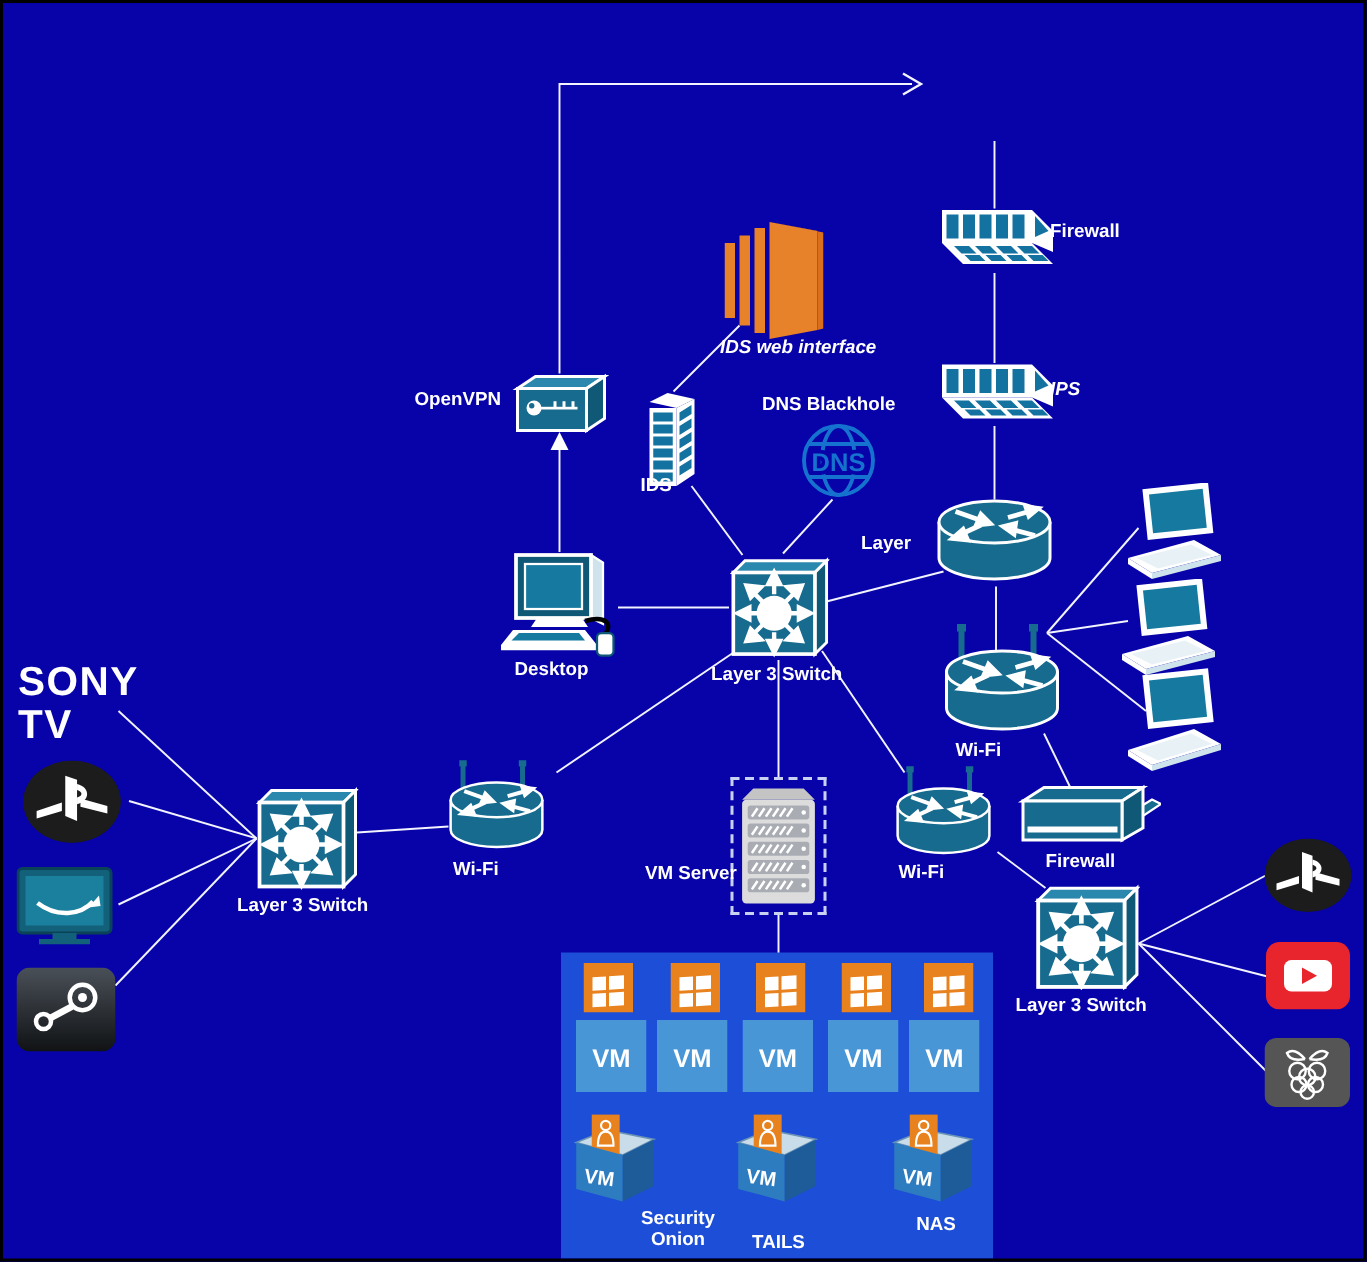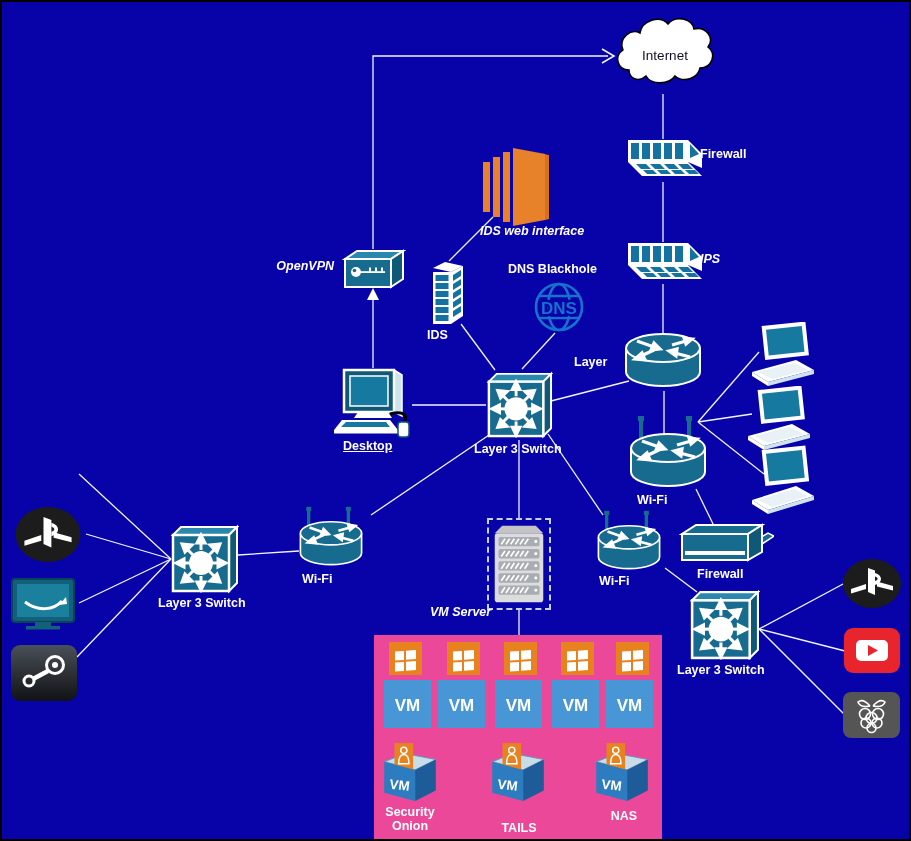--- a/index.html
+++ b/index.html
@@ -2,23 +2,23 @@
 <html><head>
 <meta charset="utf-8">
 <style>
   html,body{margin:0;padding:0;background:#000;}
   .stage{position:relative;width:911px;height:841px;background:#0703A8;border:2px solid #000;box-sizing:border-box;overflow:hidden;font-family:"Liberation Sans",sans-serif;}
   .wires{position:absolute;left:0;top:0;width:911px;height:841px;pointer-events:none;}
   .node{position:absolute;}
   .node svg{display:block;width:100%;height:100%;}
   .lbl{position:absolute;color:#fff;font:700 12.5px "Liberation Sans",sans-serif;white-space:nowrap;}
   .lbl.center{text-align:left;}
-  .lbl.right{text-align:right;font-style:italic;}
+  .lbl.right{text-align:right;}
   .sony{position:absolute;left:10px;top:438px;width:92px;color:#fff;font:600 27px "Liberation Sans",sans-serif;line-height:29px;letter-spacing:1px;}
-  .panel{position:absolute;left:372px;top:633px;width:288px;height:204px;background:#ec4899;}
+  .panel{position:absolute;left:372px;top:633px;width:288px;height:204px;background:#1d4ed8;}
   .pitem{position:absolute;}
   .pitem svg{display:block;width:100%;height:100%;}
   .plbl{position:absolute;color:#fff;font:700 12.5px "Liberation Sans",sans-serif;text-align:center;line-height:14px;}
   .vmserver{position:absolute;left:485px;top:516px;width:64px;height:92px;border:2px dashed #c9d1f2;box-sizing:border-box;padding:2px;}
 </style>
 </head>
 <body>
 
 <div class="stage">
 
@@ -50,26 +50,20 @@
       <line x1="169" y1="557" x2="84" y2="532"></line>
       <line x1="169" y1="557" x2="77" y2="601"></line>
       <line x1="169" y1="557" x2="75" y2="655"></line>
       <line x1="371" y1="366" x2="371" y2="296"></line>
       <polyline points="371,247 371,54 606,54"></polyline>
       <path d="M600 47 L612 54 L600 61" stroke-width="1.6"></path>
     </g>
     <polygon points="371,286 365,298 377,298" fill="#fff"></polygon>
   </svg>
 
-  <div class="node" style="left:605px;top:10px;width:115px;height:84px;">
-    <svg viewBox="0 0 115 84">
-      <path d="M22,58 C10,58 7,44 16,38 C11,26 24,16 33,21 C35,8 53,3 61,12 C68,3 85,6 87,17 C99,14 108,26 101,35 C110,42 105,56 93,56 C91,67 76,71 68,64 C62,73 44,73 39,64 C31,71 22,66 22,58 Z" fill="#fff" stroke="#000" stroke-width="1.5"></path>
-      <text x="58" y="48" text-anchor="middle" font-size="13.5" fill="#10102a" font-family="Liberation Sans, sans-serif">Internet</text>
-    </svg>
-  </div>
 
   <div class="node" style="left:624px;top:136px;width:78px;height:42px;">
     <svg viewBox="0 0 78 42">
       <polygon points="62,2 76,16 76,30 62,24" fill="#fff"></polygon>
       <polygon points="64,6 73,16 64,20" fill="#1372A0"></polygon>
       <rect x="2" y="2" width="60" height="22" fill="#fff"></rect>
       <rect x="5" y="5" width="8" height="16" fill="#1372A0"></rect>
       <rect x="16" y="5" width="8" height="16" fill="#1372A0"></rect>
       <rect x="27" y="5" width="8" height="16" fill="#1372A0"></rect>
       <rect x="38" y="5" width="8" height="16" fill="#1372A0"></rect>
@@ -296,21 +290,21 @@
       <rect x="12" y="4" width="50" height="42" fill="#0F5876" stroke="#fff" stroke-width="2.5"></rect>
       <rect x="18" y="10" width="38" height="30" fill="#1579A0" stroke="#fff" stroke-width="1.5"></rect>
       <path d="M58 48 C72 44 76 50 72 56" stroke="#000" stroke-width="3" fill="none"></path>
       <polygon points="26,46 56,46 60,52 22,52" fill="#fff"></polygon>
       <polygon points="10,54 58,54 66,64 2,64" fill="#fff"></polygon>
       <polygon points="14,56 54,56 58,61 9,61" fill="#1579A0"></polygon>
       <rect x="2" y="64" width="64" height="3.5" fill="#fff"></rect>
       <rect x="66" y="56" width="11" height="15" rx="3" fill="#fff" stroke="#0F5876" stroke-width="1.5"></rect>
     </svg>
   </div>
-  <div class="lbl center" style="left:341px;top:437px;width:60px;text-decoration:underline;">Desktop</div>
+  <div class="lbl center" style="left:341px;top:437px;width:60px;">Desktop</div>
 
   <div class="node" style="left:337px;top:247px;width:67px;height:42px;">
     <svg viewBox="0 0 67 42">
       <polygon points="6,10 52,10 64,2 18,2" fill="#2A87AD" stroke="#fff" stroke-width="2"></polygon>
       <polygon points="52,10 64,2 64,30 52,38" fill="#0F5876" stroke="#fff" stroke-width="2"></polygon>
       <rect x="6" y="10" width="46" height="28" fill="#166B8E" stroke="#fff" stroke-width="2"></rect>
       <circle cx="17" cy="23" r="5" fill="#fff"></circle>
       <circle cx="15.5" cy="21.5" r="1.8" fill="#166B8E"></circle>
       <rect x="21" y="22.2" width="25" height="1.8" fill="#fff"></rect>
       <rect x="30" y="18.5" width="2" height="4" fill="#fff"></rect>
@@ -331,21 +325,21 @@
       <polygon points="24,53 32,48 32,54 24,59" fill="#1372A0"></polygon>
       <rect x="4" y="14" width="18" height="52" fill="#fff"></rect>
       <rect x="6.5" y="17" width="13" height="6" fill="#1372A0"></rect>
       <rect x="6.5" y="25" width="13" height="6" fill="#1372A0"></rect>
       <rect x="6.5" y="33" width="13" height="6" fill="#1372A0"></rect>
       <rect x="6.5" y="41" width="13" height="6" fill="#1372A0"></rect>
       <rect x="6.5" y="49" width="13" height="6" fill="#1372A0"></rect>
       <rect x="6.5" y="57" width="13" height="6" fill="#1372A0"></rect>
     </svg>
   </div>
-  <div class="lbl center" style="left:425px;top:326px;width:40px;">IDS</div>
+  <div class="lbl center" style="left:425px;top:314px;width:40px;">IDS</div>
 
   <div class="node" style="left:481px;top:146px;width:66px;height:78px;">
     <svg viewBox="0 0 66 78">
       <rect x="0" y="14" width="7" height="50" fill="#E8822A"></rect>
       <rect x="10" y="9" width="7" height="60" fill="#E8822A"></rect>
       <rect x="20" y="4" width="7" height="70" fill="#E8822A"></rect>
       <polygon points="30,0 62,6 62,72 30,78" fill="#E8822A"></polygon>
       <polygon points="30,0 66,7 66,71 62,72 62,6" fill="#D96F1C"></polygon>
     </svg>
   </div>
@@ -383,21 +377,21 @@
       </g>
       <g fill="#fff">
         <circle cx="48" cy="19" r="1.6"></circle>
           <circle cx="48" cy="32" r="1.6"></circle>
           <circle cx="48" cy="45" r="1.6"></circle>
           <circle cx="48" cy="58" r="1.6"></circle>
           <circle cx="48" cy="71" r="1.6"></circle>
       </g>
     </svg>
   </div>
-  <div class="lbl right" style="left:428px;top:603px;width:58px;">VM Server</div>
+  <div class="lbl right" style="left:428px;top:573px;width:58px;">VM Server</div>
 
   <div class="node" style="left:288px;top:504px;width:82px;height:62px;">
     <svg viewBox="0 0 78 75">
       <rect x="10" y="3" width="4" height="22" fill="#166B8E"></rect>
         <rect x="9" y="1" width="6" height="5" fill="#166B8E"></rect>
       <rect x="58" y="3" width="4" height="22" fill="#166B8E"></rect>
         <rect x="57" y="1" width="6" height="5" fill="#166B8E"></rect>
       <path d="M2 33 v24 a37 14 0 0 0 74 0 v-24" fill="#166B8E" stroke="#fff" stroke-width="2"></path>
       <ellipse cx="39" cy="33" rx="37" ry="14" fill="#166B8E" stroke="#fff" stroke-width="2"></ellipse>
       <g stroke="#fff" stroke-width="3.2" fill="#fff">
@@ -457,20 +451,21 @@
           <polygon points="51,21 41,22 48,29"></polygon>
         <path d="M24 48 L18 54"></path>
           <polygon points="13,59 16,51 23,58"></polygon>
         <path d="M40 48 L46 54"></path>
           <polygon points="51,59 48,51 41,58"></polygon>
       </g>
     </svg>
   </div>
   <div class="lbl center" style="left:156px;top:594px;width:90px;">Layer 3 Switch</div>
 
+  <div class="sony">SONY TV</div>
 
   <div class="node" style="left:9px;top:505px;width:74px;height:55px;">
     <svg viewBox="0 0 58 49">
       <ellipse cx="29" cy="24.5" rx="29" ry="24.5" fill="#1c1c1c"></ellipse>
       <g fill="#fff">
         <polygon points="25,9 32,11.5 32,36 25,33"></polygon>
         <path d="M32 14 C40 16 40 24 32 26 L32 22 C35.5 21 35.5 18.5 32 17.5 Z"></path>
         <polygon points="8,30 23,25 23,30 8,34.5"></polygon>
         <polygon points="50,27 34,22.5 34,27.5 50,31.5"></polygon>
       </g>
@@ -626,18 +621,18 @@
         <g stroke="#fff" stroke-width="1.4" fill="none">
           <circle cx="21" cy="9" r="3"></circle>
             <path d="M16 22 q0 -9 5 -9 q5 0 5 9 z"></path>
         </g>
         <polygon points="2,20 32,28 32,58 2,50" fill="#2E7CC0"></polygon>
         <polygon points="32,28 52,18 52,48 32,58" fill="#1E5C99"></polygon>
         <text x="7" y="47" font-size="13" font-weight="bold" fill="#fff" font-family="Liberation Sans, sans-serif" transform="rotate(7 16 44)">VM</text>
       </svg>
     </div>
 
-    <div class="plbl" style="left:0px;top:170px;width:72px;">Security Onion</div>
+    <div class="plbl" style="left:0px;top:170px;width:72px;padding-left:42px;">Security Onion</div>
     <div class="plbl" style="left:108px;top:186px;width:74px;">TAILS</div>
     <div class="plbl" style="left:214px;top:174px;width:72px;">NAS</div>
   </div>
 
 </div>
 
 </body></html>

